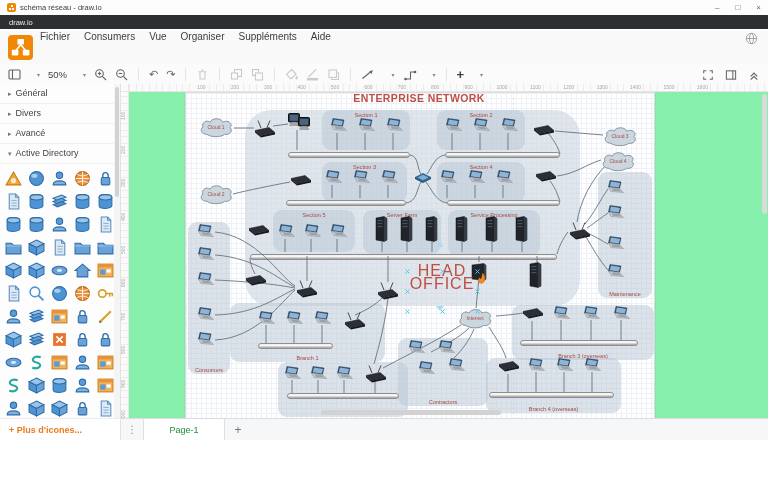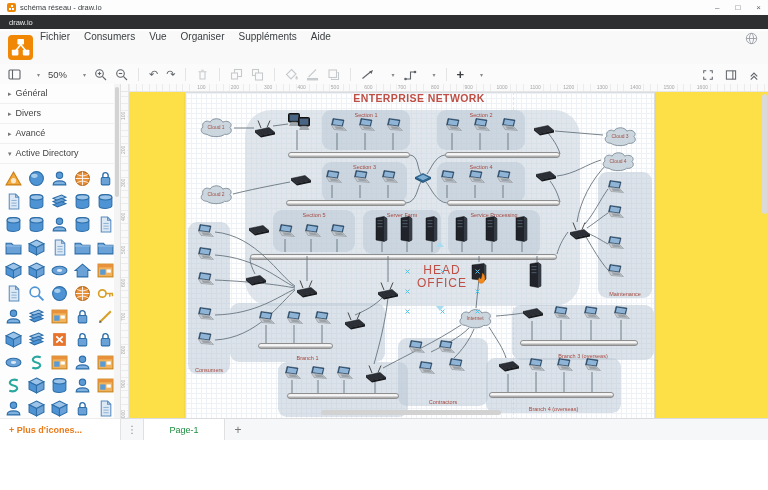--- a/index.html
+++ b/index.html
@@ -48,42 +48,42 @@
   .sb-thumb{position:absolute;right:1px;top:3px;width:4px;height:110px;background:#d3d3d3;border-radius:2px;}
   .more-shapes{position:absolute;left:0;bottom:0;width:121px;height:22px;background:#fff;border-top:1px solid #ededed;border-right:1px solid #e2e2e2;display:flex;align-items:center;padding-left:9px;font-size:9px;font-weight:bold;color:#E87B1A;box-sizing:border-box;cursor:pointer;}
 
   
   .footer{position:absolute;left:121px;right:0;bottom:0;height:22px;background:#f6f7f8;border-top:1px solid #dadce0;display:flex;align-items:stretch;box-sizing:border-box;}
   .pages-menu{width:22px;display:flex;align-items:center;justify-content:center;color:#8a8a8a;font-size:10px;cursor:pointer;}
   .page-tab{width:80px;background:#fff;border-left:1px solid #e0e0e0;border-right:1px solid #e0e0e0;display:flex;align-items:center;justify-content:center;font-size:9px;color:#1e8e3e;cursor:pointer;}
   .add-page{width:26px;display:flex;align-items:center;justify-content:center;color:#777;font-size:12px;cursor:pointer;}
 
   
-  .canvas{position:absolute;left:121px;top:84px;right:0;bottom:22px;background:#fde047;overflow:hidden;}
+  .canvas{position:absolute;left:121px;top:84px;right:0;bottom:22px;background:#86efac;overflow:hidden;}
   .corner{position:absolute;left:0;top:0;width:8px;height:8px;background:#fafafa;border-right:1px solid #e6e6e6;border-bottom:1px solid #e6e6e6;box-sizing:border-box;z-index:5;}
   .hruler{position:absolute;left:8px;top:0;right:0;height:8px;background:#fafafa;border-bottom:1px solid #e6e6e6;box-sizing:border-box;z-index:5;
     background-image:repeating-linear-gradient(90deg,#ececec 0 1px,transparent 1px 6.68px);}
   .vruler{position:absolute;left:0;top:8px;bottom:0;width:8px;background:#fafafa;border-right:1px solid #e6e6e6;box-sizing:border-box;z-index:5;
     background-image:repeating-linear-gradient(0deg,#ececec 0 1px,transparent 1px 6.68px);}
   .hruler span{position:absolute;top:0;font-size:5px;color:#a8a8a8;transform:translateX(-50%);background:#fafafa;padding:0 1px;line-height:7px;}
   .vruler span{position:absolute;left:0;font-size:5px;color:#a8a8a8;transform:rotate(-90deg);transform-origin:3px 4px;background:#fafafa;line-height:7px;}
   .page{position:absolute;left:56px;top:0px;width:470px;height:333px;background:#fff;border:1px solid #d9dde1;box-shadow:0 1px 2px rgba(0,0,0,.10);box-sizing:border-box;
     background-image:
       linear-gradient(#eef2f6 1px,transparent 1px),linear-gradient(90deg,#eef2f6 1px,transparent 1px),
       linear-gradient(#e4eaf0 1px,transparent 1px),linear-gradient(90deg,#e4eaf0 1px,transparent 1px);
     background-size:5px 5px,5px 5px,25px 25px,25px 25px;}
   .dlayer{position:absolute;left:8px;top:8px;right:0;bottom:0;}
   .dabs{position:absolute;left:0;top:0;width:647px;height:384px;pointer-events:none;}
   .blob{position:absolute;background:rgba(203,214,224,.6);border-radius:26px;}
   .dgroup{position:absolute;background:rgba(184,198,211,.5);border-radius:9px;}
   .glabel{position:absolute;left:0;right:0;text-align:center;font-size:5.5px;color:#a6493f;white-space:nowrap;}
   .bus{position:absolute;height:6px;border-radius:3px;background:linear-gradient(#ededed,#fafafa 35%,#9e9e9e);border:1px solid #8f8f8f;box-sizing:border-box;}
   .pagebreak{position:absolute;border-left:1px dashed #e2e6ea;width:0;}
   .dtitle{position:absolute;font-size:10.5px;font-weight:bold;color:#bf4e44;letter-spacing:.4px;text-align:center;}
-  .headoffice{position:absolute;font-size:12px;color:#bf4e44;text-align:center;line-height:13px;letter-spacing:1px;}
+  .headoffice{position:absolute;font-size:16px;color:#bf4e44;text-align:center;line-height:13px;letter-spacing:1px;}
   .handle{position:absolute;width:5px;height:5px;}
   .selarrow{position:absolute;width:0;height:0;border-left:4px solid transparent;border-right:4px solid transparent;}
   .selarrow.up{border-bottom:5px solid #a9dcf0;}
   .selarrow.down{border-top:5px solid #a9dcf0;}
   .device{position:absolute;}
   .device svg{display:block;}
   .cloudshape{position:absolute;}
   .hthumb{position:absolute;bottom:3px;left:200px;width:180px;height:5px;border-radius:3px;background:#d2d2d2;z-index:6;}
   .vthumb{position:absolute;right:1px;top:10px;width:5px;height:120px;border-radius:3px;background:#dadada;z-index:6;}
 </style>

